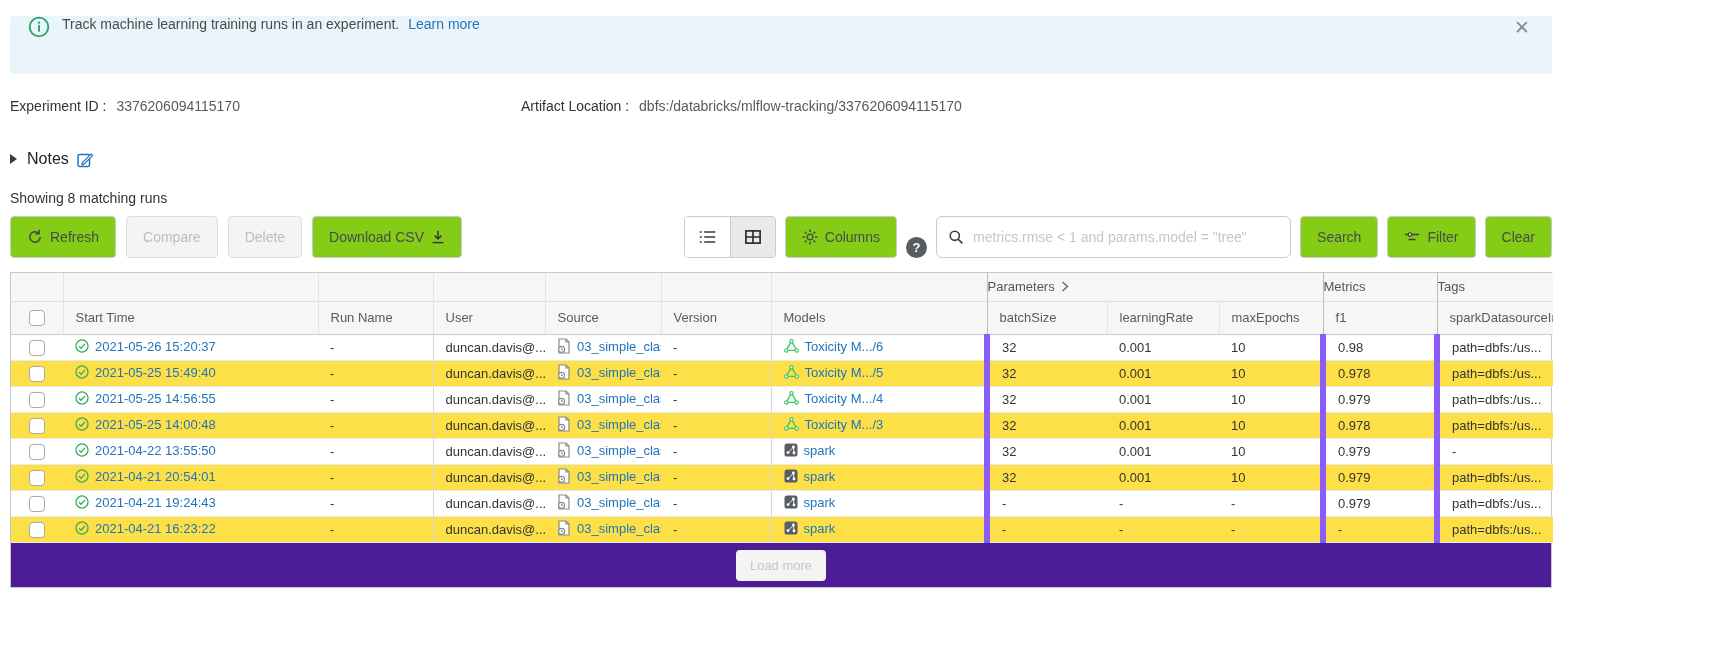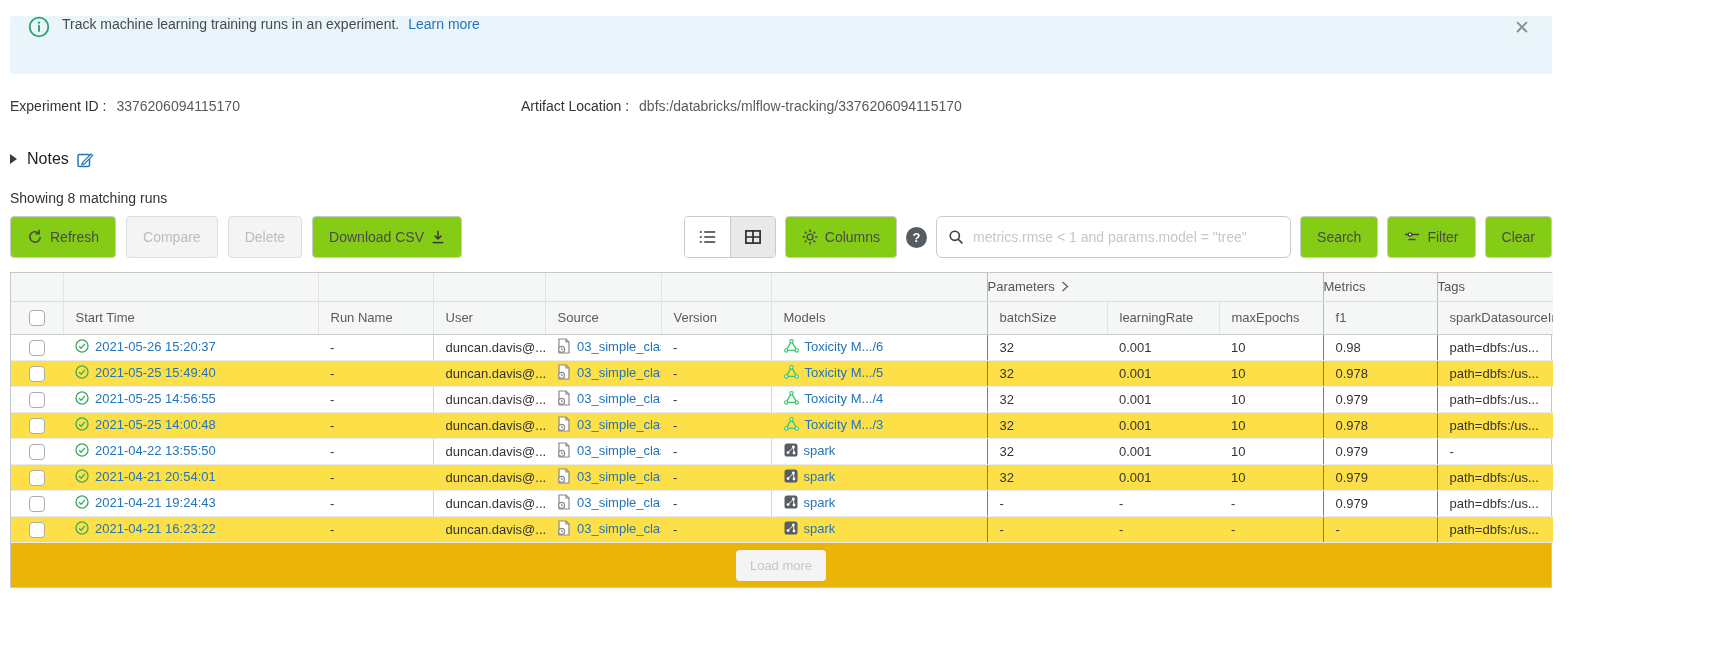--- a/index.html
+++ b/index.html
@@ -33,21 +33,21 @@
 
   .summary { font-size:14px; color:#333; margin-bottom:10px; }
 
   
   .toolbar { display:flex; align-items:center; gap:10px; margin-bottom:14px; }
   .btn {
     height:42px; padding:0 16px; background:#84cc16; border:1px solid #c8cacb; border-radius:4px;
     font-family:inherit; font-size:14px; color:#4a4a4a; display:inline-flex; align-items:center; gap:7px; cursor:pointer;
   }
   .btn.disabled { background:#f4f4f4; border-color:#dedede; color:#bcbcbc; cursor:default; }
-  .toolbar-right { margin-left:auto; display:flex; align-items:center; gap:9px;border-radius:8px; }
+  .toolbar-right { margin-left:auto; display:flex; align-items:flex-end; gap:9px;border-radius:8px; }
   .seg { display:flex; border:1px solid #c8cacb; border-radius:4px; overflow:hidden; height:42px; }
   .seg-btn { width:45px; display:flex; align-items:center; justify-content:center; background:#fff; cursor:pointer; }
   .seg-btn.active { background:#e9e9e9; border-left:1px solid #c8cacb; }
   .help-circle { width:21px; height:21px; border-radius:50%; background:#575c61; color:#fff; font-size:13px; font-weight:bold; display:flex; align-items:center; justify-content:center; cursor:pointer; flex:none; }
   .search-wrap { position:relative; }
   .search-wrap svg { position:absolute; left:12px; top:13px; }
   .search-input {
     width:355px; height:42px; border:1px solid #c8cacb; border-radius:6px; padding:0 12px 0 36px;
     font-family:inherit; font-size:14px; color:#333;
   }
@@ -60,26 +60,26 @@
   .group-row th { height:28px; background:#f5f6f6; color:#555; font-size:13px; padding:0 0; border-left:1px solid #e4e4e4; border-bottom:1px solid #dedede; white-space:nowrap; overflow:hidden; }
   .group-row th:first-child { border-left:none; }
   .group-row th.sec { border-left:1px solid #b9bcbe; }
   .group-label { display:inline-flex; align-items:center; gap:6px; }
   .col-row th { height:28px; background:#f5f6f6; color:#5a5a5a; font-size:13px; padding:8px 12px; border-left:1px solid #e4e4e4; border-bottom:1px solid #c9cbcd; white-space:nowrap; overflow:hidden; cursor:pointer; }
   .col-row th:first-child { border-left:none; }
   .col-row th.sec { border-left:1px solid #b9bcbe; }
   tbody td { height:26px; padding:0 12px; font-size:13px; color:#333; white-space:nowrap; overflow:hidden; border-bottom:1px solid #e9eaeb; }
   tbody tr.alt td { background:#fde047; }
   td.c-user, td.c-models { border-left:1px solid #d4d5d6; }
-  td.c-batch, td.c-f1, td.c-tags { border-left:1px solid #8b5cf6;margin-left:48px; }
+  td.c-batch, td.c-f1, td.c-tags { border-left:6px solid #8b5cf6;margin-left:48px; }
   .cell-flex { display:inline-flex; align-items:center; gap:6px; max-width:100%; }
   a.link { color:#2374bb; text-decoration:none; cursor:pointer; white-space:nowrap; }
   .checkbox { display:inline-block; width:16px; height:16px; border:1.5px solid #a9abad; border-radius:4px; background:#fff; cursor:pointer; vertical-align:middle; }
   td.c-sel, th.c-sel { padding-left:18px; }
-  .load-more-row { height:44px; display:flex; align-items:center; justify-content:center; background:#eab308; }
+  .load-more-row { height:44px; display:flex; align-items:center; justify-content:center; background:#4c1d95; }
   .load-more-btn { background:#f4f4f4; border:none; border-radius:4px; color:#c6c6c6; font-family:inherit; font-size:13px; padding:8px 14px; cursor:pointer; }
   .icon { display:inline-flex; flex:none; }
 </style>
 </head>
 <body>
 
 <div class="page">
 
   <div class="banner">
     <span class="icon">

